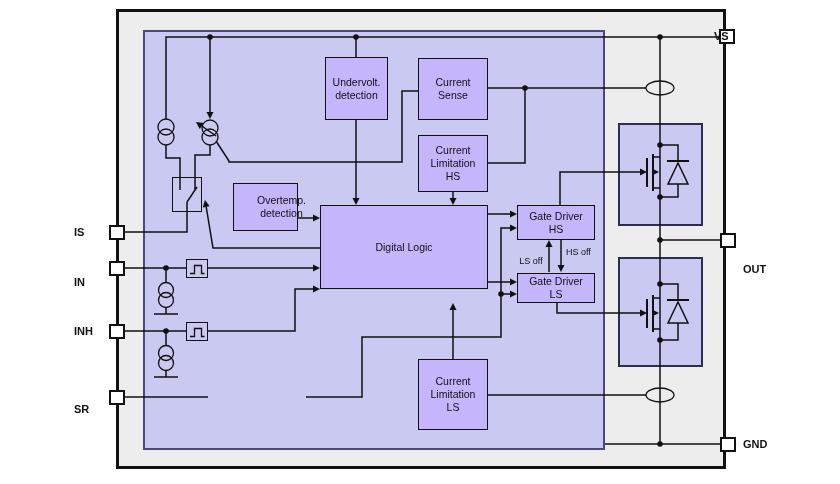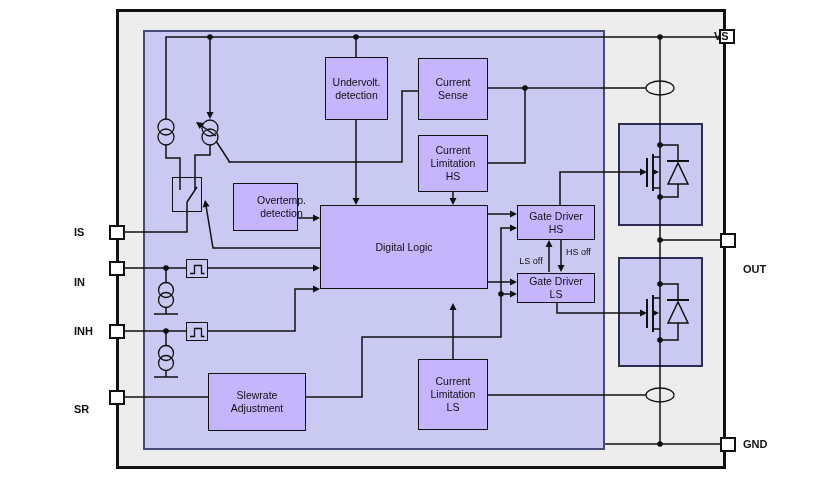--- a/index.html
+++ b/index.html
@@ -143,22 +143,20 @@
   <div class="abs block" style="left:418px;top:135px;width:70px;height:57px;">Current
 Limitation
 HS</div>
   <div class="abs block" style="left:233px;top:183px;width:65px;height:48px;padding-left:32px;">Overtemp.
 detection</div>
   <div class="abs block" style="left:320px;top:205px;width:168px;height:84px;">Digital Logic</div>
   <div class="abs block" style="left:517px;top:205px;width:78px;height:35px;">Gate Driver
 HS</div>
   <div class="abs block" style="left:517px;top:273px;width:78px;height:30px;">Gate Driver
 LS</div>
-  <div class="abs block" style="left:208px;top:373px;width:98px;height:58px;">Slewrate
-Adjustment</div>
   <div class="abs block" style="left:418px;top:359px;width:70px;height:71px;">Current
 Limitation
 LS</div>
 
   <div class="abs siglabel" style="left:516px;top:256px;width:30px;text-align:center;">LS off</div>
   <div class="abs siglabel" style="left:566px;top:247px;text-align:right;">HS off</div>
 
   <div class="abs pin" style="left:719px;top:29px;"></div>
   <div class="abs pin" style="left:720px;top:233px;"></div>
   <div class="abs pin" style="left:720px;top:437px;"></div>

